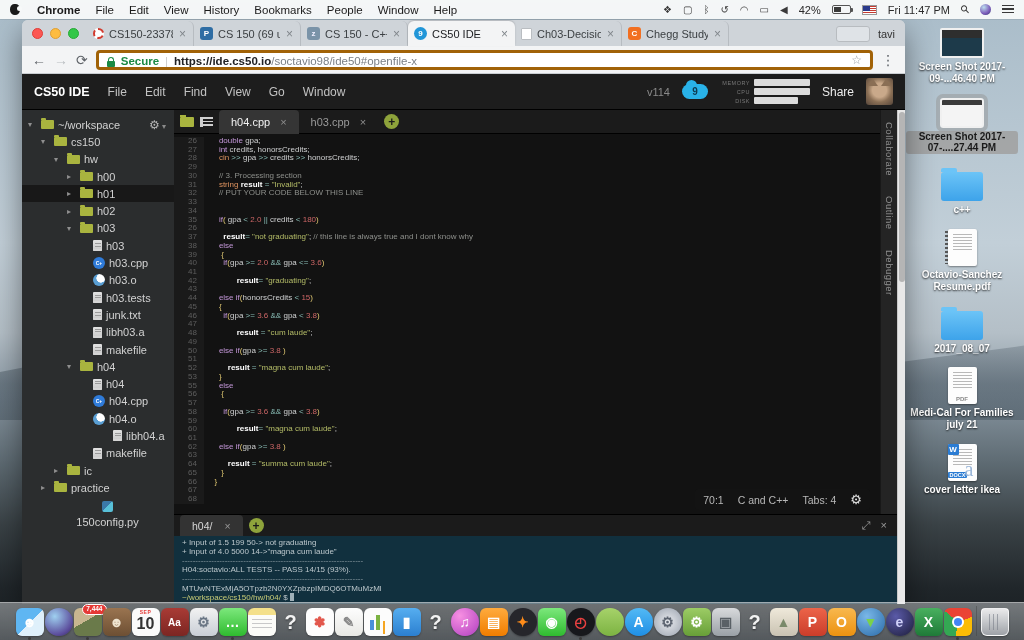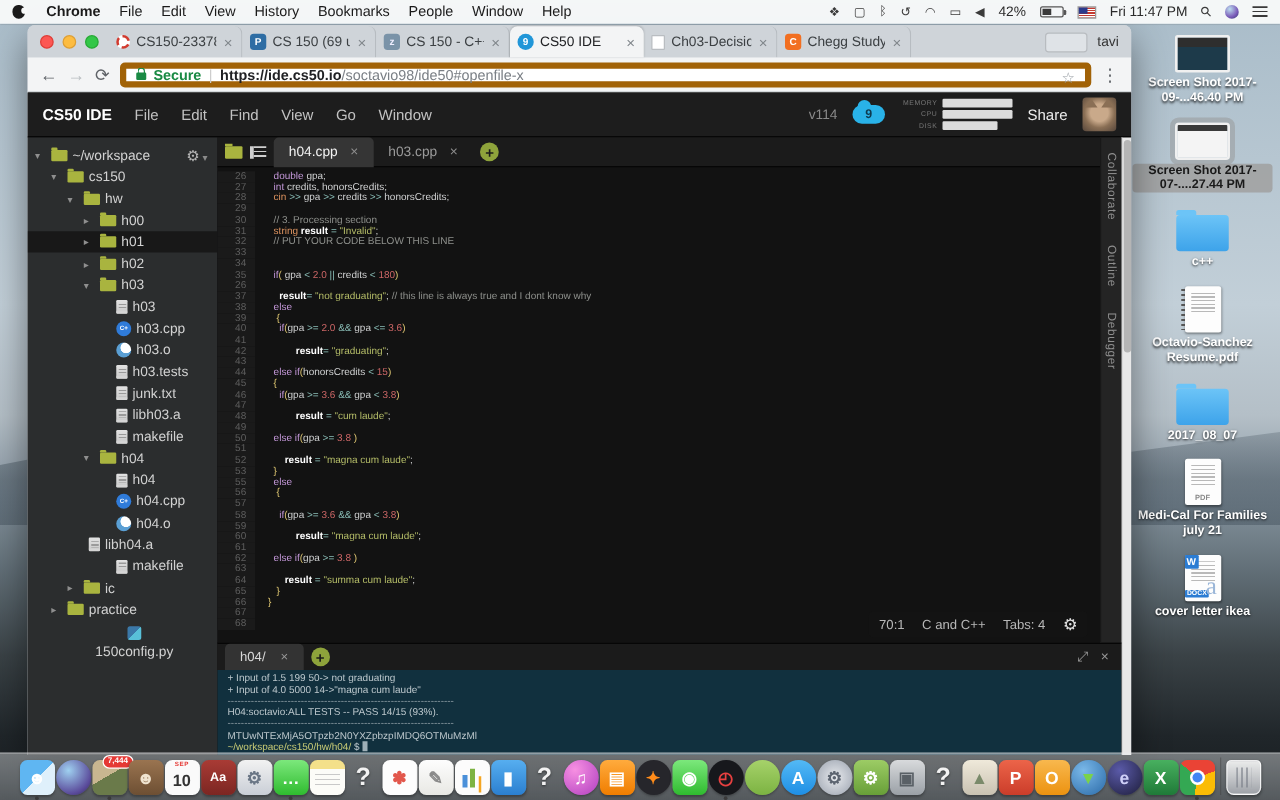--- a/index.html
+++ b/index.html
@@ -43,21 +43,21 @@
   .fav-zybooks{background:#7a93a8;color:#eef}
   .fav-cloud9{background:#2196d8;border-radius:50%}
   .fav-doc{background:#fff;border:1px solid #b9bdc1;width:11px;height:12px;border-radius:1px}
   .fav-chegg{background:#f26f21}
   #profile-chip{display:flex;align-items:center;gap:8px;padding:0 10px 4px;font-size:11px;color:#333}
   #newtab-stub{width:34px;height:16px;background:#dfe3e7;border:1px solid #b8bcc0;border-radius:3px}
   
   #toolbar{height:28px;background:#f3f4f5;display:flex;align-items:center;gap:8px;padding:0 10px;border-bottom:1px solid #c9cdd1}
   .nav-ic{font-size:14px;color:#5f6368}
   .nav-ic.dim{color:#b9bdc1}
-  #urlbar{flex:1;height:20px;background:#fff;border:5px solid #a16207;border-radius:4px;display:flex;align-items:flex-start;gap:6px;padding:0 8px;font-size:11.5px}
+  #urlbar{flex:1;height:20px;background:#fff;border:3px solid #a16207;border-radius:4px;display:flex;align-items:flex-end;gap:6px;padding:0 8px;font-size:11.5px}
   .lock{width:8px;height:6px;background:#1a8a44;border-radius:1px;position:relative;margin-top:3px}
   .lock::before{content:'';position:absolute;left:1px;top:-4px;width:4px;height:4px;border:1.4px solid #1a8a44;border-bottom:none;border-radius:3px 3px 0 0}
   #secure-label{color:#1a8a44;font-weight:bold}
   .url-sep{color:#ccc}
   #url-text{color:#7a7f85;white-space:nowrap;overflow:hidden}
   #url-text b{color:#202124;font-weight:bold}
   #star{margin-left:auto;color:#9aa0a6;font-size:12px}
   
   #ide{position:absolute;top:54px;bottom:0;left:0;right:0;background:#222;display:flex;flex-direction:column}
   #ide-header{height:36px;background:#1d1d1d;display:flex;align-items:center;gap:18px;padding:0 12px;border-bottom:1px solid #000}
@@ -149,21 +149,21 @@
   .dk{width:28px;height:28px;border-radius:6px;position:relative;display:flex;align-items:center;justify-content:center;font-size:14px;font-weight:bold;flex:none;box-shadow:0 1px 2px rgba(0,0,0,.3)}
   .dk.round{border-radius:50%}
   .dk.small{font-size:10px}
   .dk-badge{position:absolute;top:-4px;right:-5px;background:#e53935;color:#fff;font-size:6.5px;font-weight:bold;padding:1px 3px;border-radius:7px;border:1px solid #fff;line-height:1}
   .dk.running::after{content:'';position:absolute;bottom:-4px;left:50%;margin-left:-1.5px;width:3px;height:3px;border-radius:50%;background:#3a3a3a}
   .dk.kind-qm{background:none;box-shadow:none;color:#f2f2f2;font-size:20px;text-shadow:0 1px 2px rgba(0,0,0,.5)}
   .dk.kind-sep{width:1px;height:30px;background:rgba(60,60,60,.4);border-radius:0;box-shadow:none;margin:0 3px}
   .dk.kind-trash{background:linear-gradient(180deg,rgba(255,255,255,.85),rgba(195,198,205,.65));border:1px solid rgba(255,255,255,.8);border-radius:4px 4px 6px 6px}
   .dk.kind-trash::before{content:'';position:absolute;inset:5px 7px;background:repeating-linear-gradient(90deg,rgba(120,125,135,.6) 0 1.5px,transparent 1.5px 4px)}
   .dk .calmon{position:absolute;top:1px;left:0;right:0;text-align:center;font-size:5px;color:#e53935;font-weight:bold;letter-spacing:.5px}
-  .dk .calday{font-size:13px;color:#333;margin-top:4px}
+  .dk .calday{font-size:16px;color:#333;margin-top:4px}
   .dk.kind-notes::before{content:'';position:absolute;left:4px;right:4px;top:11px;height:12px;background:repeating-linear-gradient(180deg,#c9c9c9 0 1px,transparent 1px 4px)}
   .dk.kind-bars::before{content:'';position:absolute;left:6px;bottom:6px;width:4px;height:10px;background:#4a90d9}
   .dk.kind-bars::after{content:'';position:absolute;left:12px;bottom:6px;width:4px;height:15px;background:#7cb342;box-shadow:6px 5px 0 -1px #f5a623}
   .dk.kind-chrome{background:conic-gradient(from -50deg,#ea4335 0 120deg,#fbbc05 120deg 240deg,#34a853 240deg 360deg)}
   .dk.kind-chrome::before{content:'';position:absolute;width:12px;height:12px;border-radius:50%;background:#fff;left:8px;top:8px}
   .dk.kind-chrome i{position:absolute;width:8px;height:8px;border-radius:50%;background:#4285f4;left:10px;top:10px}
 </style>
 </head>
 <body>
 
@@ -418,21 +418,21 @@
           <div class="trow" style="padding-left: 58px;">
             <span class="caret"></span>
             <span class="ti ti-cpp">C+</span>
             <span class="tlabel">h04.cpp</span>
           </div>
           <div class="trow" style="padding-left: 58px;">
             <span class="caret"></span>
             <span class="ti ti-obj"></span>
             <span class="tlabel">h04.o</span>
           </div>
-          <div class="trow" style="padding-left: 36px;">
+          <div class="trow" style="padding-left: 78px;">
             <span class="caret"></span>
             <span class="ti ti-file"></span>
             <span class="tlabel">libh04.a</span>
           </div>
           <div class="trow" style="padding-left: 58px;">
             <span class="caret"></span>
             <span class="ti ti-file"></span>
             <span class="tlabel">makefile</span>
           </div>
           <div class="trow" style="padding-left: 32px;">

